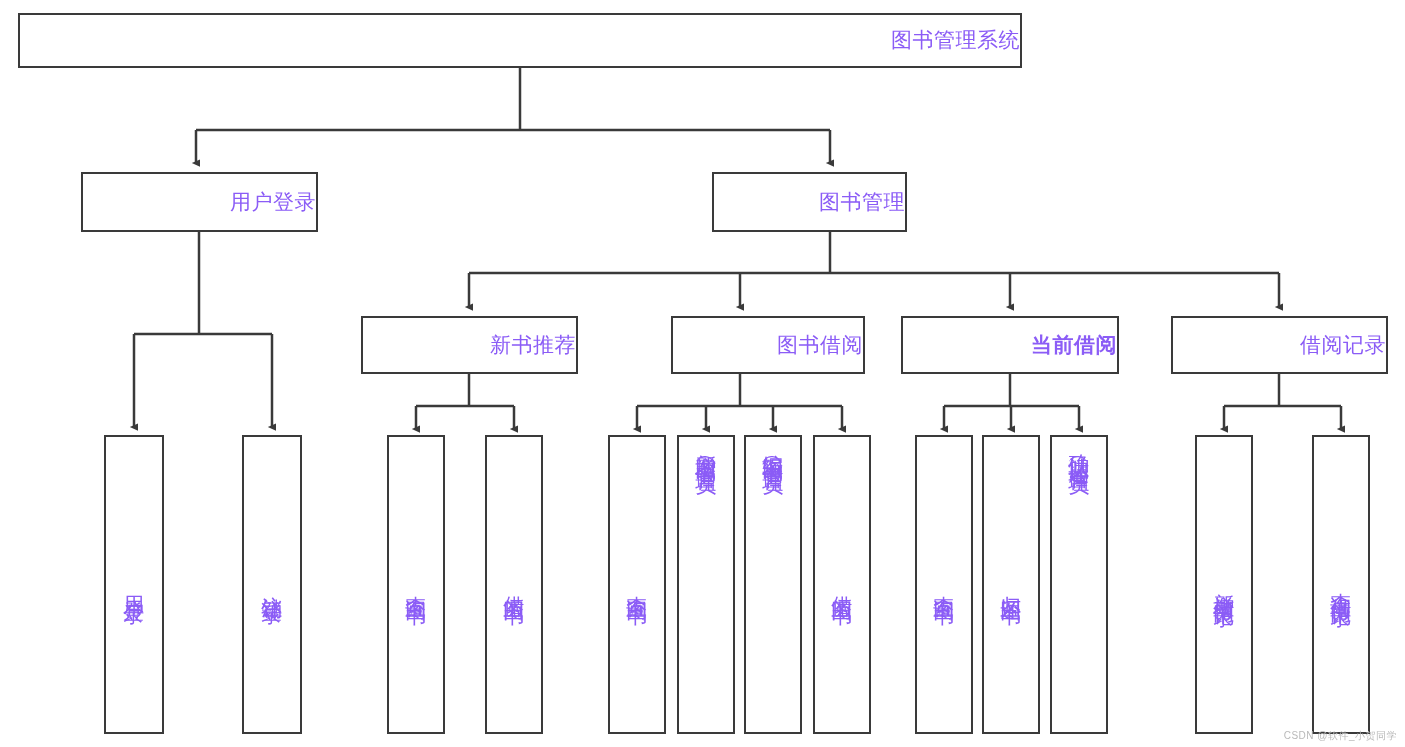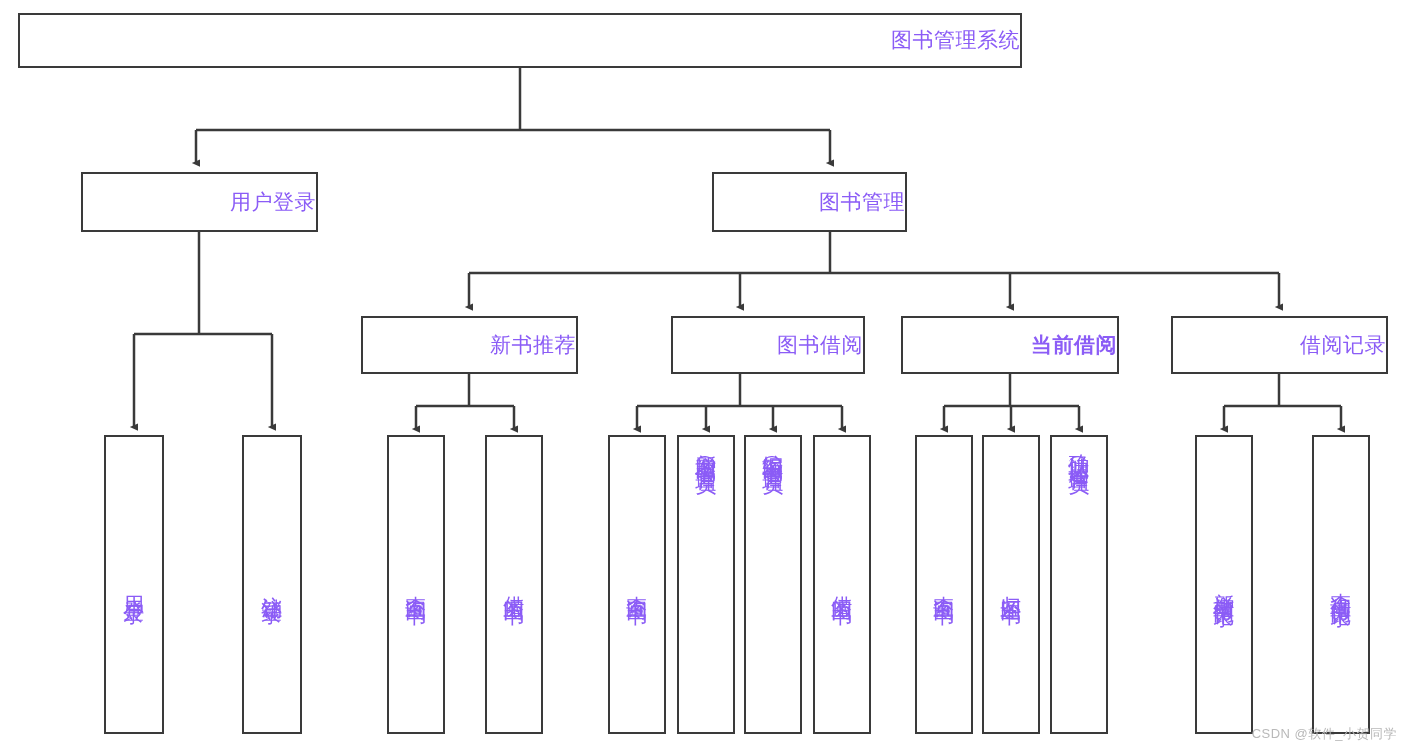--- a/index.html
+++ b/index.html
@@ -58,21 +58,21 @@
     white-space: nowrap;
     margin: 0 auto;
   }
   .node.vertical.centered {
     align-items: center;
   }
   .watermark {
     position: absolute;
     right: 8px;
     bottom: 4px;
-    font-size: 13px;
+    font-size: 10px;
     color: #b9b9b9;
     letter-spacing: 0.5px;
     z-index: 5;
     white-space: nowrap;
   }
 </style>
 </head>
 <body>
 
 <div id="canvas">

